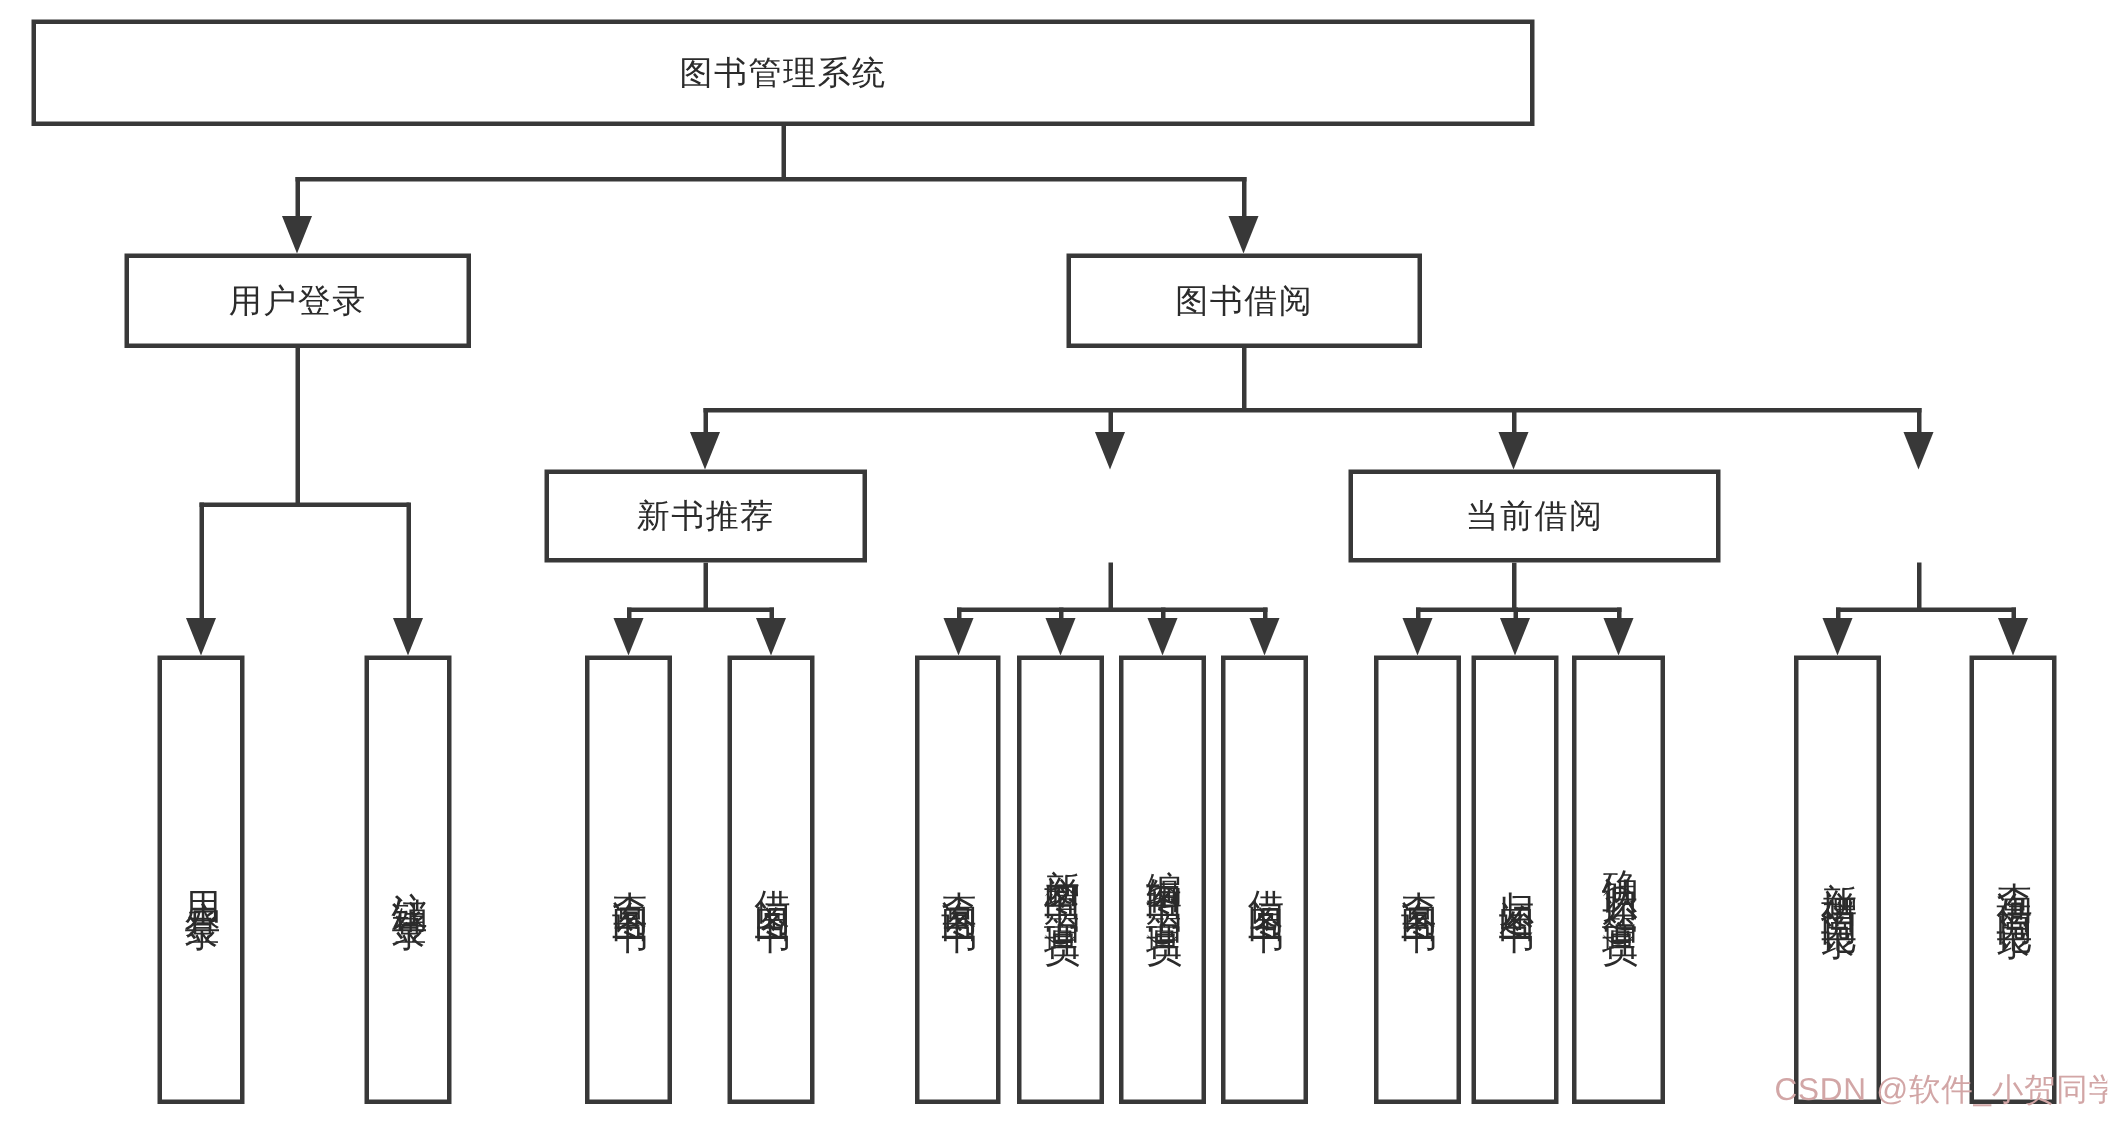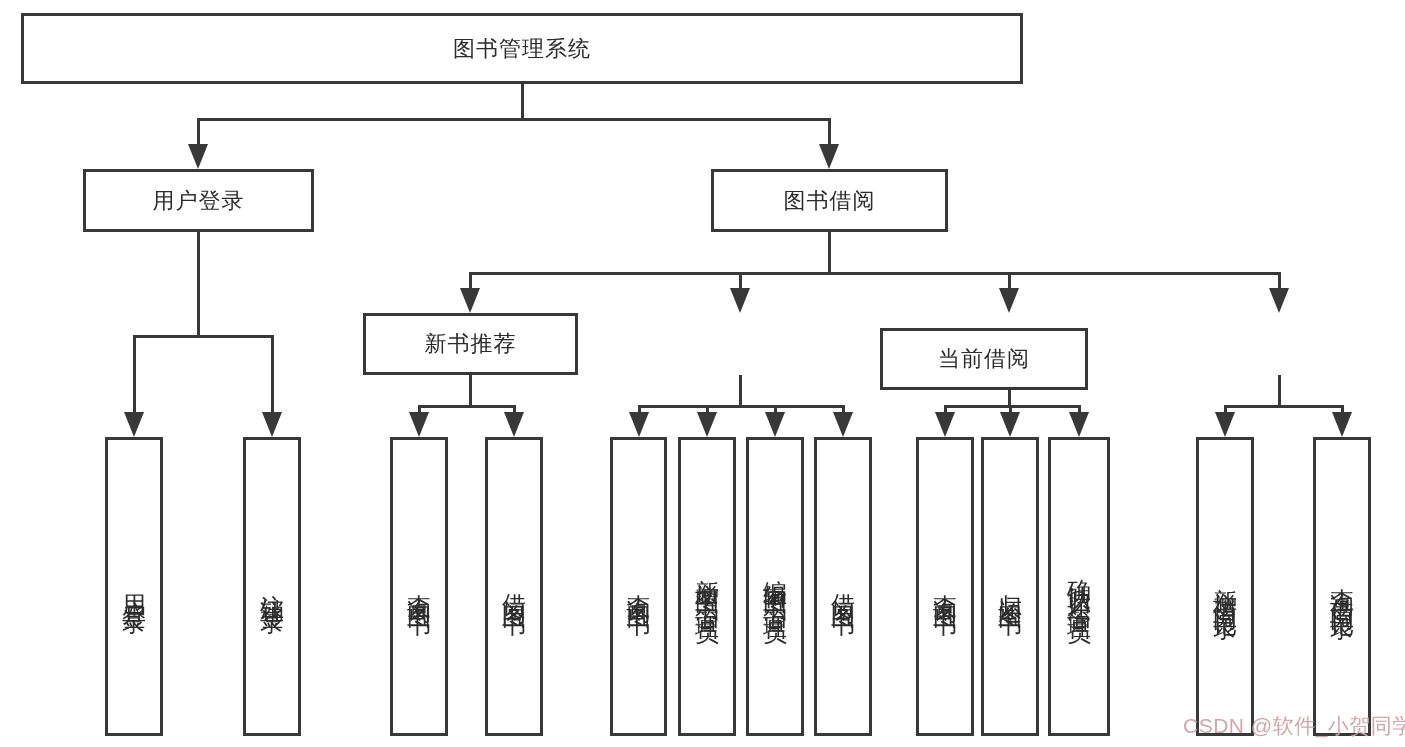--- a/index.html
+++ b/index.html
@@ -46,21 +46,21 @@
 
   <div class="node" style="left:711px;top:169px;width:237px;height:63px;">
     <span>图书借阅</span>
   </div>
 
   <div class="node" style="left:363px;top:313px;width:215px;height:62px;">
     <span>新书推荐</span>
   </div>
 
 
-  <div class="node" style="left:880px;top:313px;width:208px;height:62px;margin-top:15px;">
+  <div class="node" style="left:899px;top:313px;width:248px;height:62px;">
     <span>当前借阅</span>
   </div>
 
 
   <div class="leaf" style="left:105px;top:437px;width:58px;height:299px;">
     <span>用户登录</span>
   </div>
   <div class="leaf" style="left:243px;top:437px;width:58px;height:299px;">
     <span>注销登录</span>
   </div>

